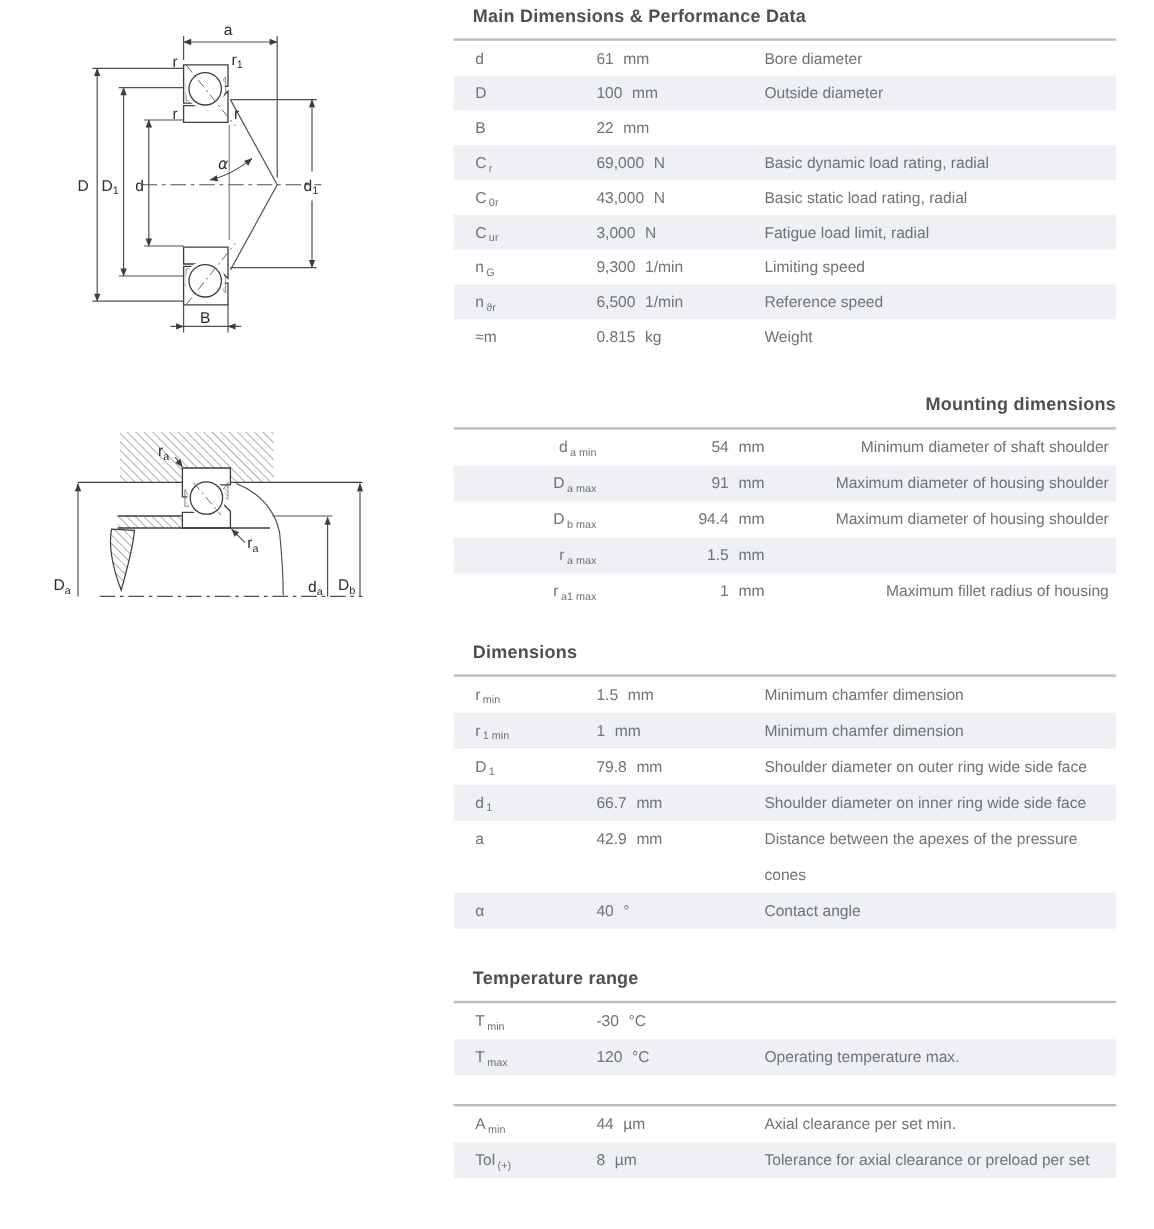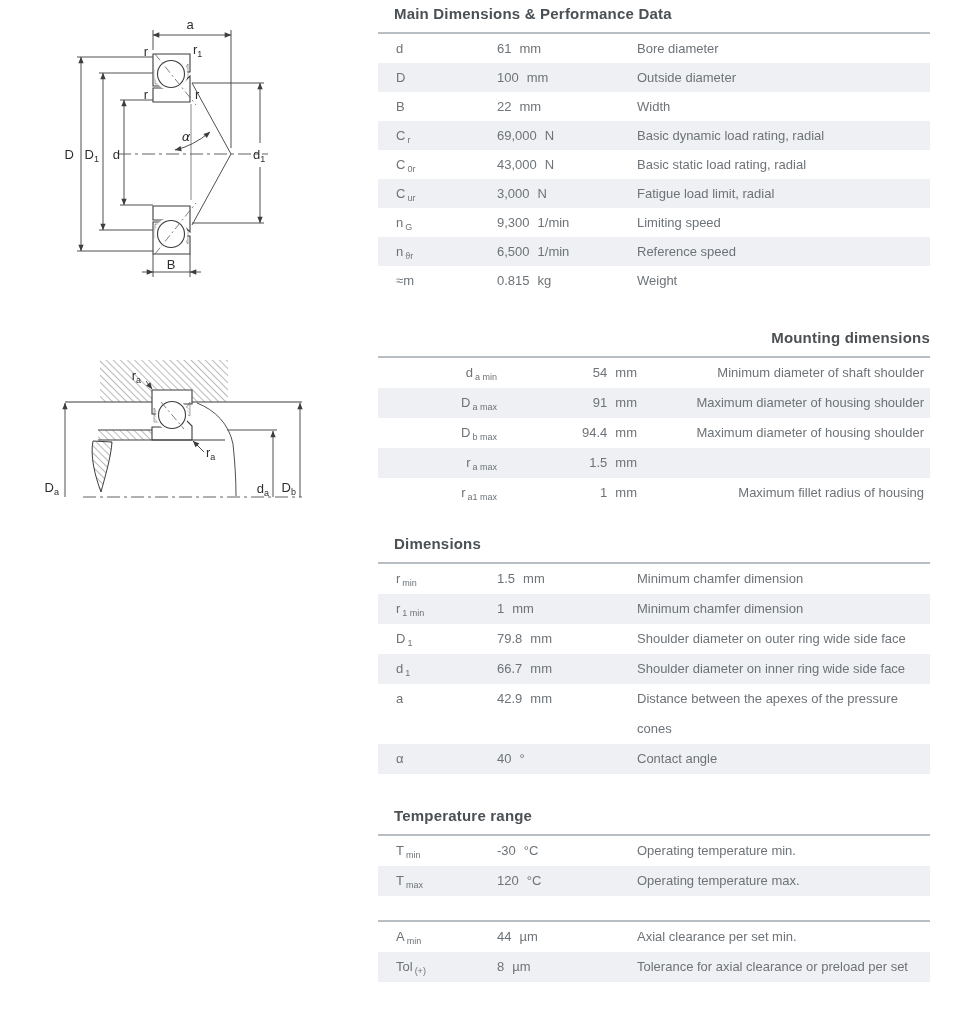--- a/index.html
+++ b/index.html
@@ -174,21 +174,20 @@
 
   <div class="row alt">
     <span class="cell c-sym"><span>D</span><span class="sub"></span></span>
     <span class="cell c-val"><span>100</span><span class="unit">mm</span></span>
     <span class="cell c-desc">Outside diameter</span>
   </div>
 
   <div class="row">
     <span class="cell c-sym"><span>B</span><span class="sub"></span></span>
     <span class="cell c-val"><span>22</span><span class="unit">mm</span></span>
-    <span class="cell c-desc">Width</span>
   </div>
 
   <div class="row alt">
     <span class="cell c-sym"><span>C</span><span class="sub">r</span></span>
     <span class="cell c-val"><span>69,000</span><span class="unit">N</span></span>
     <span class="cell c-desc">Basic dynamic load rating, radial</span>
   </div>
 
   <div class="row">
     <span class="cell c-sym"><span>C</span><span class="sub">0r</span></span>
@@ -297,21 +296,20 @@
   </div>
 </div>
   </section>
 
   <section class="spec-section s4">
     <h2>Temperature range</h2>
     <div class="tbl">
   <div class="row">
     <span class="cell c-sym"><span>T</span><span class="sub">min</span></span>
     <span class="cell c-val"><span>-30</span><span class="unit">°C</span></span>
-    <span class="cell c-desc">Operating temperature min.</span>
   </div>
 
   <div class="row alt">
     <span class="cell c-sym"><span>T</span><span class="sub">max</span></span>
     <span class="cell c-val"><span>120</span><span class="unit">°C</span></span>
     <span class="cell c-desc">Operating temperature max.</span>
   </div>
 </div>
   </section>
 

